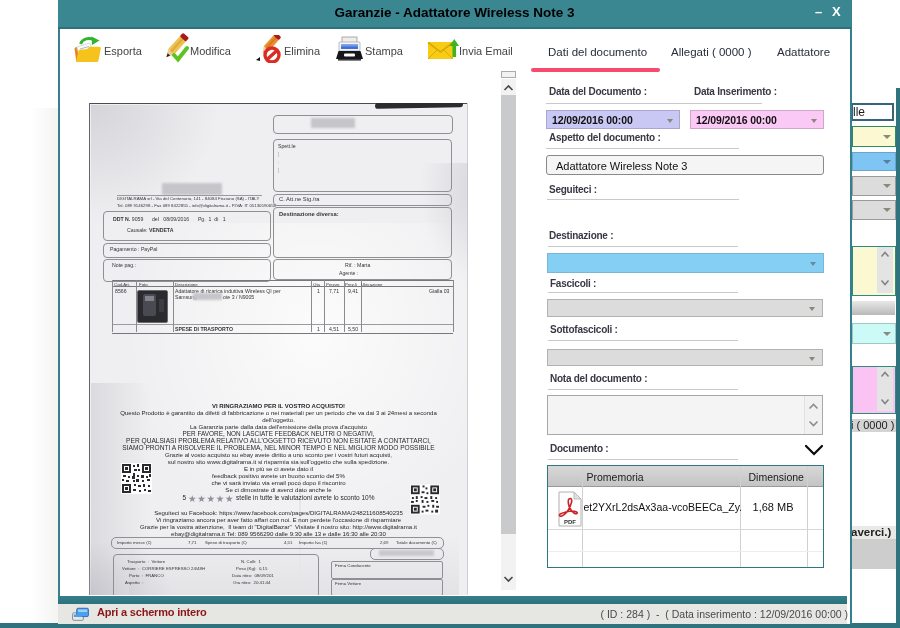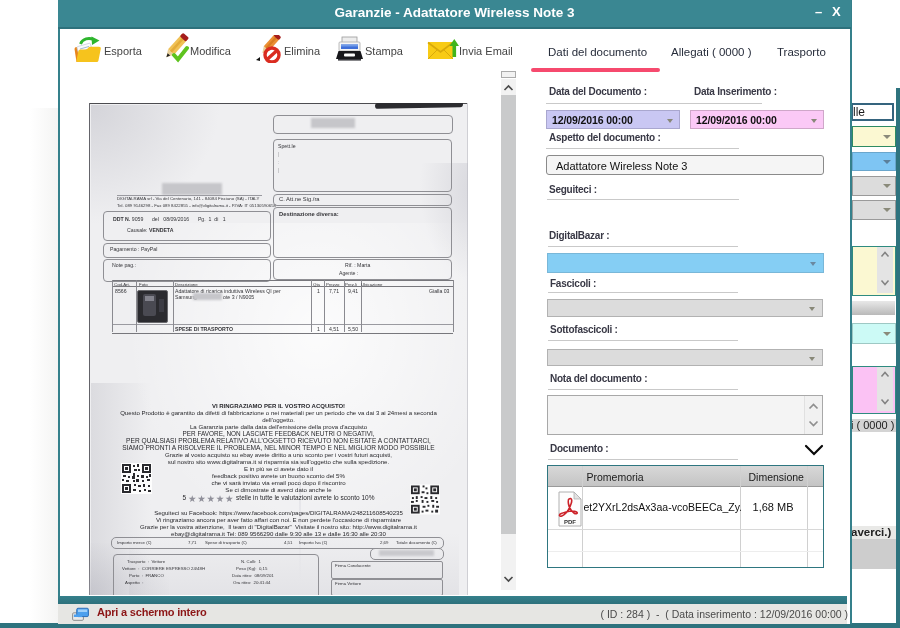--- a/index.html
+++ b/index.html
@@ -6,21 +6,21 @@
   #s{position:relative;width:900px;height:628px;overflow:hidden;}
   .ab{position:absolute;}
   
   .leftband{left:30px;top:108px;width:28px;height:516px;background:linear-gradient(90deg,#fff,#f4f4f3);}
   .bottomstrip{left:0;top:623px;width:900px;height:5px;background:#2e737e;}
   .rightedge{left:896px;top:88px;width:4px;height:540px;background:#2e737e;}
   .bgbox{left:852px;width:42px;border:1px solid #9a9a9a;background:#dcdcdc;}
   .combo-arrow{position:absolute;right:4px;top:50%;margin-top:-2px;width:0;height:0;border-left:4px solid transparent;border-right:4px solid transparent;border-top:4px solid #8a8a7a;}
   
   .dialog{left:58px;top:0;width:793px;height:624px;background:#fff;}
-  .titlebar{left:0;top:0;width:100%;height:27px;background:#3a8792;border-bottom:2px solid #2d717c;color:#ffffff;font-weight:bold;font-size:13.5px;text-align:center;line-height:26px;}
+  .titlebar{left:0;top:0;width:100%;height:27px;background:#3a8792;border-bottom:2px solid #2d717c;color:#000000;font-weight:bold;font-size:13.5px;text-align:center;line-height:26px;}
   .winbtn{position:absolute;top:0;color:#fff;font-weight:bold;}
   
   .tool-label{position:absolute;top:45px;font-size:11px;color:#444;}
   .tab{position:absolute;top:46px;font-size:11.5px;color:#272d3b;}
   .tab-underline{left:473px;top:68px;width:129px;height:4px;background:#f64a6e;border-radius:2px;}
   
   .paper{left:31px;top:103px;width:379px;height:492px;background:#efeff1;overflow:hidden;}
   .sbar{left:443px;top:79px;width:15px;height:511px;background:#f2f2f2;}
   .sthumb{left:443px;top:95px;width:15px;height:439px;background:#c9cacb;}
   .splitter{left:443px;top:71px;width:15px;height:7px;background:#f2f2f2;border:1px solid #ababab;box-sizing:border-box;}
@@ -140,21 +140,21 @@
     </svg>
 
     <div class="tool-label" style="left:46px;">Esporta</div>
     <div class="tool-label" style="left:132px;">Modifica</div>
     <div class="tool-label" style="left:226px;">Elimina</div>
     <div class="tool-label" style="left:307px;">Stampa</div>
     <div class="tool-label" style="left:401px;">Invia Email</div>
 
     <div class="tab" style="left:490px;">Dati del documento</div>
     <div class="tab" style="left:613px;">Allegati ( 0000 )</div>
-    <div class="tab" style="left:719px;">Trasporto</div>
+    <div class="tab" style="left:719px;">Adattatore</div>
     <div class="ab tab-underline"></div>
 
     <div class="ab splitter"></div>
     <div class="ab sbar"></div>
     <div class="ab sthumb"></div>
     <svg class="ab" style="left:445px;top:84px;" width="11" height="8" viewBox="0 0 11 8">
         <path d="M1.5 6 L5.5 2 L9.5 6" fill="none" stroke="#4a4a4a" stroke-width="1.6"></path>
       </svg>
     <svg class="ab" style="left:445px;top:575px;" width="11" height="8" viewBox="0 0 11 8">
         <path d="M1.5 2 L5.5 6 L9.5 2" fill="none" stroke="#4a4a4a" stroke-width="1.6"></path>
@@ -366,21 +366,21 @@
     <div class="lbl" style="left:491px;top:86px;">Data del Documento :</div>
     <div class="lbl" style="left:636px;top:86px;">Data Inserimento :</div>
     <div class="uline" style="left:488px;top:103px;width:216px;"></div>
     <div class="field" style="left:488px;top:110px;width:134px;height:19px;background:#c9c7f3;border:1px solid #a9a7cf;font-size:10.5px;font-weight:bold;color:#111;line-height:18px;padding-left:5px;letter-spacing:-0.1px;">12/09/2016 00:00<span class="darrow" style="right:6px;top:8px;"></span></div>
     <div class="field" style="left:632px;top:110px;width:134px;height:19px;background:#fbc9f6;border:1px solid #cfa7c9;font-size:10.5px;font-weight:bold;color:#111;line-height:18px;padding-left:5px;letter-spacing:-0.1px;">12/09/2016 00:00<span class="darrow" style="right:6px;top:8px;"></span></div>
     <div class="lbl" style="left:491px;top:132px;">Aspetto del documento :</div>
     <div class="uline" style="left:488px;top:148px;width:193px;"></div>
     <div class="field" style="left:488px;top:155px;width:278px;height:20px;background:#f5f5f5;border:1px solid #8a8a8a;border-radius:3px;font-size:11px;color:#111;line-height:20px;padding-left:9px;">Adattatore Wireless Note 3</div>
     <div class="lbl" style="left:491px;top:184px;">Seguiteci :</div>
     <div class="uline" style="left:489px;top:199px;width:192px;"></div>
-    <div class="lbl" style="left:491px;top:230px;">DigitalBazar :</div>
+    <div class="lbl" style="left:491px;top:230px;">Destinazione :</div>
     <div class="uline" style="left:490px;top:246px;width:190px;"></div>
     <div class="field" style="left:489px;top:253px;width:277px;height:20px;background:#85cef4;border:1px solid #79b7d8;">&nbsp;<span class="darrow" style="right:7px;top:8px;border-top-color:#6a88a0;"></span></div>
     <div class="lbl" style="left:492px;top:278px;">Fascicoli :</div>
     <div class="uline" style="left:490px;top:292px;width:190px;"></div>
     <div class="field" style="left:489px;top:299px;width:276px;height:18px;background:#dcdcdc;border:1px solid #b2b2b2;">&nbsp;<span class="darrow" style="right:7px;top:7px;"></span></div>
     <div class="lbl" style="left:492px;top:324px;">Sottofascicoli :</div>
     <div class="uline" style="left:490px;top:340px;width:190px;"></div>
     <div class="field" style="left:489px;top:349px;width:276px;height:17px;background:#dcdcdc;border:1px solid #b2b2b2;">&nbsp;<span class="darrow" style="right:7px;top:7px;"></span></div>
     <div class="lbl" style="left:492px;top:373px;">Nota del documento :</div>
     <div class="uline" style="left:490px;top:389px;width:190px;"></div>

